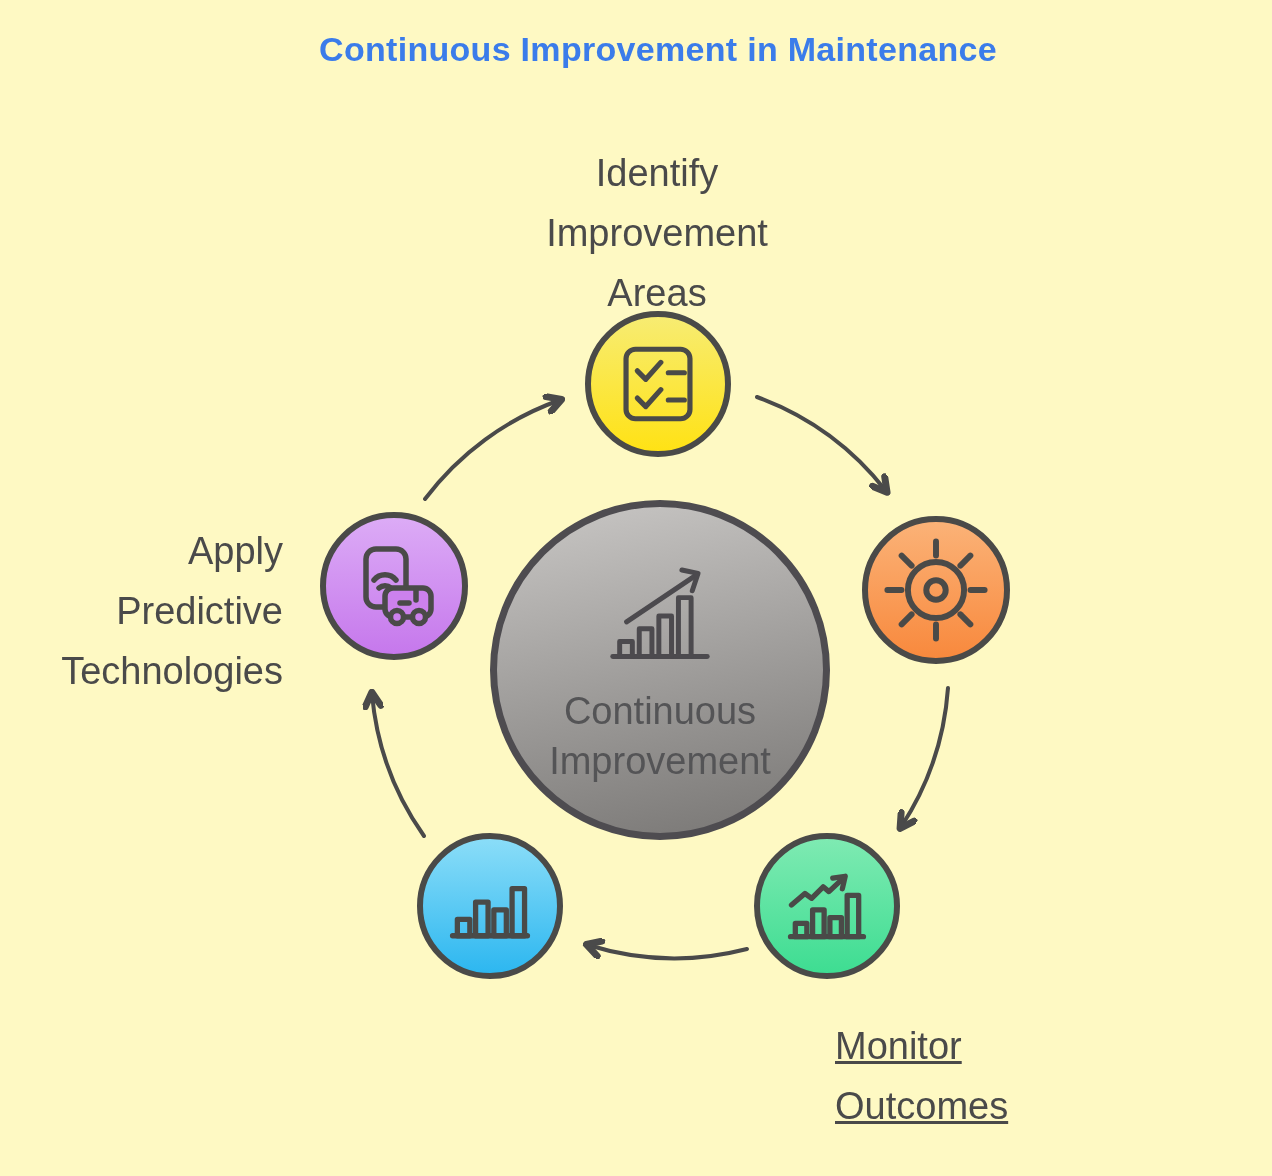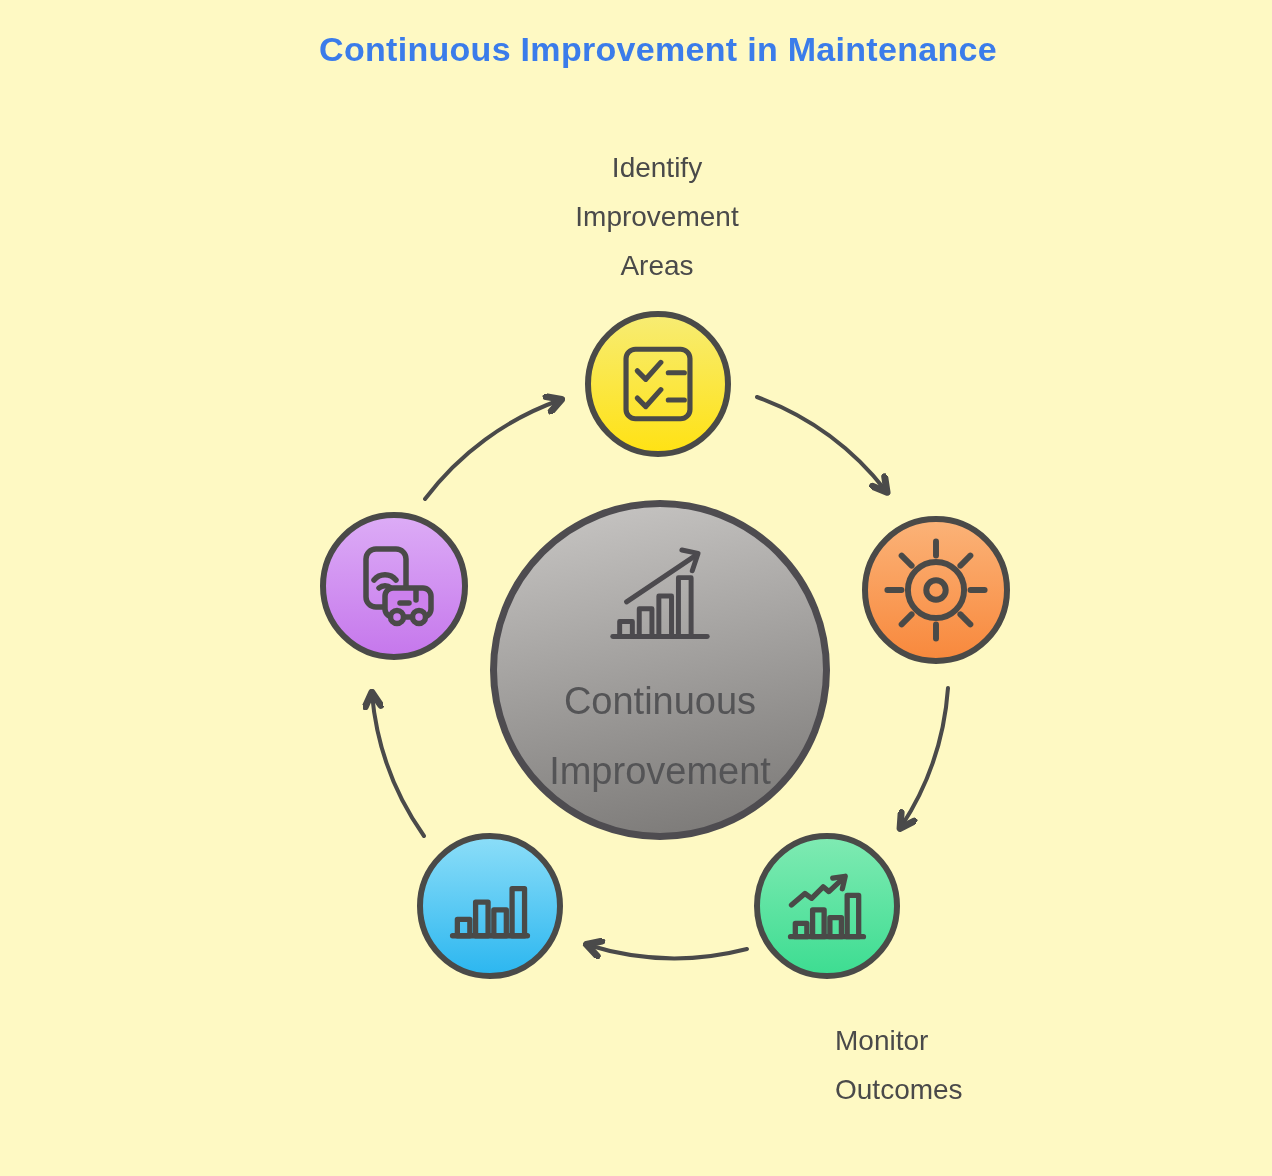--- a/index.html
+++ b/index.html
@@ -6,26 +6,26 @@
   .canvas {
     position:relative; width:1272px; height:1176px; background:#fef9c3;
     font-family:"Liberation Sans", sans-serif; overflow:hidden;
   }
   .title {
     position:absolute; top:30px; left:0; width:100%; text-align:center;
     transform:translateX(22px);
     font-size:34px; font-weight:bold; color:#3b7cea; margin:0; letter-spacing:0.3px;
   }
   .label {
-    position:absolute; font-size:28px; line-height:49px; color:#4a4a4a;
+    position:absolute; font-size:38px; line-height:60px; color:#4a4a4a;
     white-space:pre-line;
   }
   .label-identify  { left:437px; top:143px;  width:440px; text-align:center; }
   .label-implement { left:1040px; top:551px; text-align:left; }
-  .label-monitor   { left:835px;  top:1016px; text-align:left; }
+  .label-monitor   { left:835px;  top:1016px; text-align:left;text-decoration:underline; }
   .label-analyze   { left:107px;  top:1012px; width:380px; text-align:right; }
   .label-apply     { left:0px;    top:521px;  width:283px; text-align:right; }
 
   .node {
     position:absolute; border-radius:50%; border:6px solid #4a4a48;
     box-sizing:border-box; display:flex; align-items:center; justify-content:center;
   }
   .node-identify  { left:585px; top:311px; width:146px; height:146px;
                     background:linear-gradient(180deg,#f7ec72 0%, #ffe215 100%); }
   .node-implement { left:862px; top:516px; width:148px; height:148px;
@@ -38,21 +38,21 @@
                     background:linear-gradient(180deg,#dcabf6 0%, #c678ec 100%); }
 
   .center-circle {
     position:absolute; left:490px; top:500px; width:340px; height:340px;
     border-radius:50%; border:7px solid #4e4c50; box-sizing:border-box;
     background:linear-gradient(168deg,#c9c7c5 0%, #9c9a98 55%, #787674 100%);
     display:flex; flex-direction:column; align-items:center; justify-content:center;
   }
   .center-text {
     white-space:pre-line; text-align:center;
-    font-size:38px; line-height:70px; color:#545456; margin-top:10px;
+    font-size:38px; line-height:50px; color:#545456; margin-top:10px;
   }
 
   .arrows { position:absolute; left:0; top:0; }
   .arrows path {
     fill:none; stroke:#4a4a4a; stroke-width:4; stroke-linecap:round;
   }
   .icon * {
     fill:none; stroke:#4a4a48; stroke-width:5.5;
     stroke-linecap:round; stroke-linejoin:round;
   }
@@ -80,20 +80,23 @@
     <path d="M 948 688 A 290 290 0 0 1 901 827" marker-end="url(#ah)"></path>
     <path d="M 747 949 A 290 290 0 0 1 588 945" marker-end="url(#ah)"></path>
     <path d="M 424 836 A 290 290 0 0 1 372 694" marker-end="url(#ah)"></path>
   </svg>
 
   <div class="label label-identify">Identify
 Improvement
 Areas</div>
   <div class="label label-monitor">Monitor
 Outcomes</div>
+  <div class="label label-apply">Apply
+Predictive
+Technologies</div>
 
   <div class="node node-identify">
     <svg class="icon" width="94" height="94" viewBox="0 0 100 100">
       <rect x="16" y="13" width="68" height="74" rx="10"></rect>
       <polyline points="28,36 37,45 53,27"></polyline>
       <path d="M61,38 H78"></path>
       <polyline points="28,65 37,74 53,56"></polyline>
       <path d="M61,67 H78"></path>
     </svg>
   </div>

